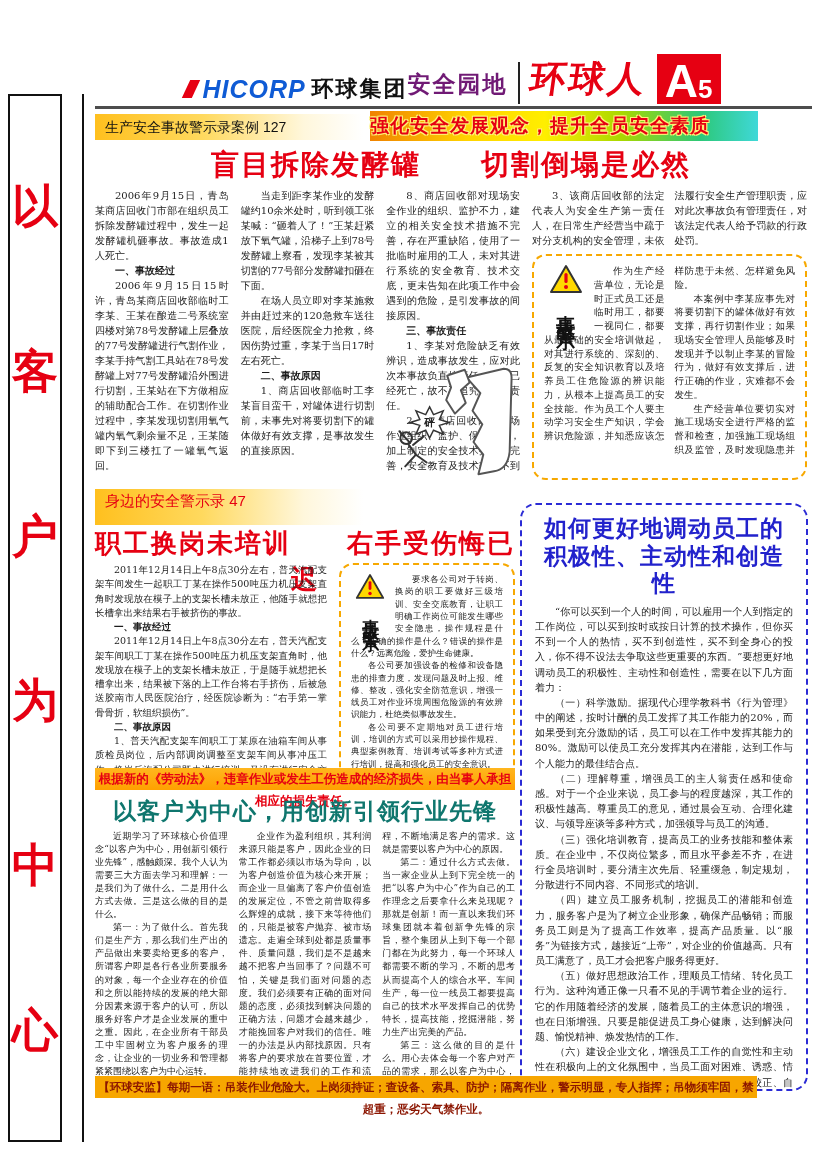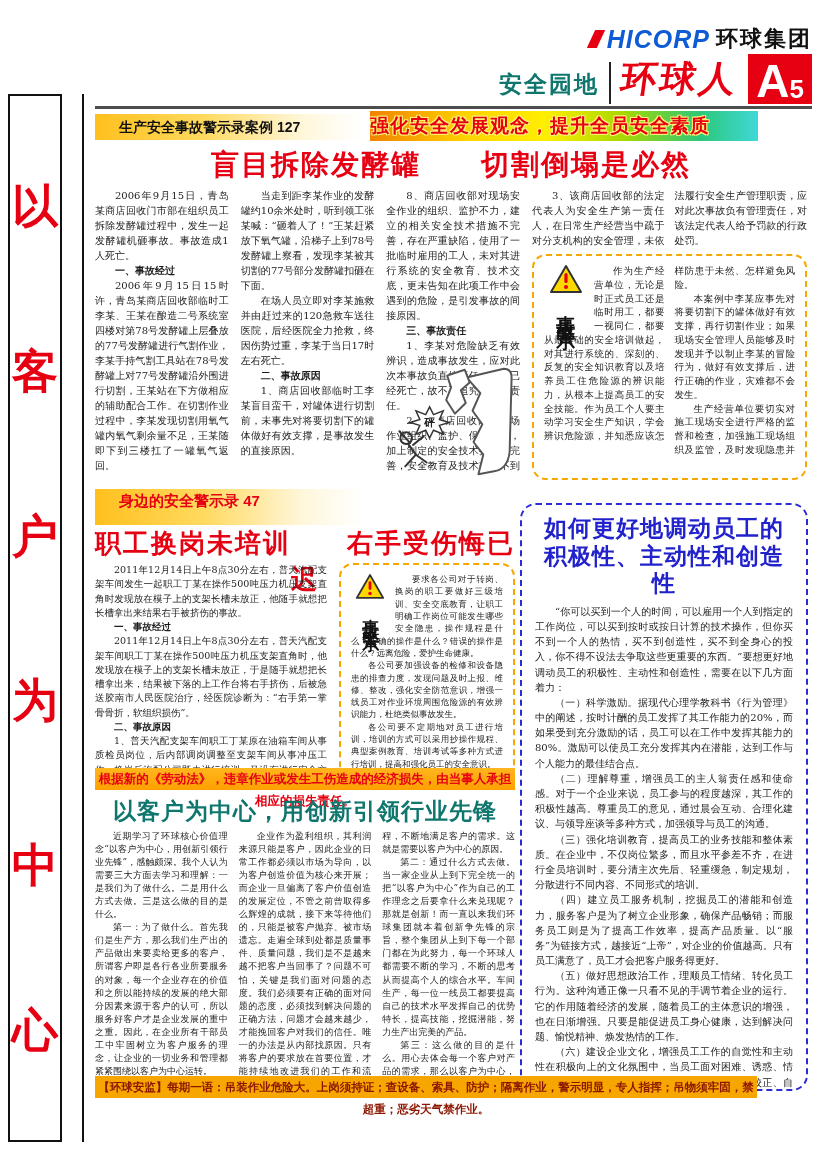--- a/index.html
+++ b/index.html
@@ -3,44 +3,44 @@
 <meta charset="utf-8">
 <style>
   * { margin:0; padding:0; box-sizing:border-box; }
   html,body { background:#ffffff; }
   .page {
     position:relative; width:840px; height:1157px; background:#ffffff;
     font-family:"DejaVu Serif","Liberation Serif",serif; color:#1c1c1c; overflow:hidden;
   }
   
   .masthead { position:absolute; left:95px; top:52px; width:717px; height:52px;
-    display:flex; justify-content:flex-end; align-items:flex-end;flex-direction:column; }
+    display:flex; justify-content:center; align-items:flex-end; }
   .logo { display:flex; align-items:center; gap:6px; }
   .logo-flick { width:10px; height:18px; background:#e60012; transform:skewX(-25deg); display:inline-block; }
   .logo-en { color:#0f5bd5; font-family:"Liberation Sans","DejaVu Sans",sans-serif;
     font-weight:900; font-style:italic; font-size:25px; letter-spacing:1px; }
   .logo-cn { color:#111; font-family:"Liberation Sans","DejaVu Sans",sans-serif;
     font-weight:900; font-size:22px; letter-spacing:2px; }
   .mast-right { display:flex; align-items:flex-end; gap:10px; }
   .section-name { font-family:"Liberation Sans","DejaVu Sans",sans-serif; font-weight:900;
-    font-size:23px; color:#0f766e; letter-spacing:2px; padding-bottom:4px; }
+    font-size:23px; color:#701a75; letter-spacing:2px; padding-bottom:4px; }
   .mast-divider { width:2px; height:42px; background:#222; }
   .paper-name { color:#e60012; font-weight:900; font-size:36px; letter-spacing:3px;
     transform:skewX(-8deg); padding-bottom:0px; font-family:"DejaVu Serif",serif; }
   .page-badge { width:64px; height:50px; background:#e60012; color:#fff;
     display:flex; align-items:flex-end; justify-content:center;
     font-family:"Liberation Sans","DejaVu Sans",sans-serif; font-weight:900; }
   .page-letter { font-size:46px; line-height:0.98; }
   .page-digit  { font-size:26px; line-height:1.1; }
   .mast-rule { position:absolute; left:95px; top:106px; width:717px; height:3px; background:#4d4d4d; }
 
   
-  .kicker { font-family:"Liberation Sans","DejaVu Sans",sans-serif; font-weight:700;
+  .kicker { font-family:"Liberation Sans","DejaVu Sans",sans-serif; font-weight:400;
     background:linear-gradient(90deg,#ffc01e 0%,#ffd95e 40%,#fff7dc 78%,#ffffff 100%);
-    padding-left:24px; }
+    padding-left:10px; }
   .kicker1 { position:absolute; left:95px; top:114px; width:268px; height:26px;
     line-height:26px; font-size:14px; color:#111; }
   .banner { position:absolute; left:370px; top:111px; width:388px; height:30px; line-height:30px;
     font-family:"Liberation Sans","DejaVu Sans",sans-serif;
     font-weight:900; font-size:19px; color:#e60012; letter-spacing:1px;
     background:linear-gradient(90deg,#f08200,#ffd300 25%,#ffee00 45%,#a8d800 65%,#2cc878 85%,#3fd8d8 100%);
     text-shadow:1px 1px 0 #fff176,-1px -1px 0 #fff176,1px -1px 0 #fff176,-1px 1px 0 #fff176; }
 
   
   .vstrip { position:absolute; left:8px; top:94px; width:54px; height:1048px;

